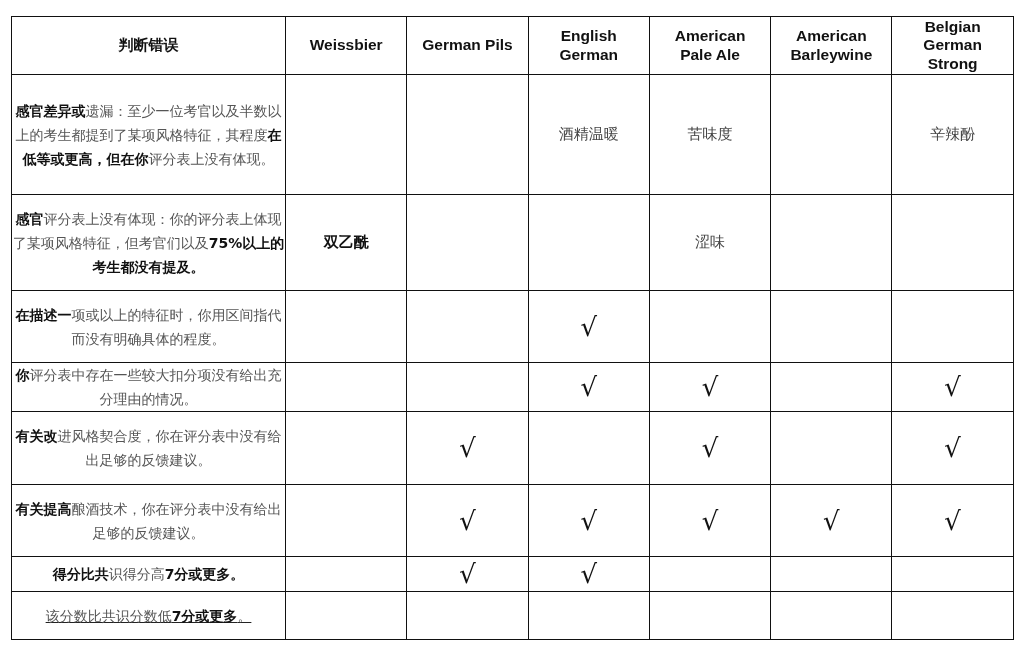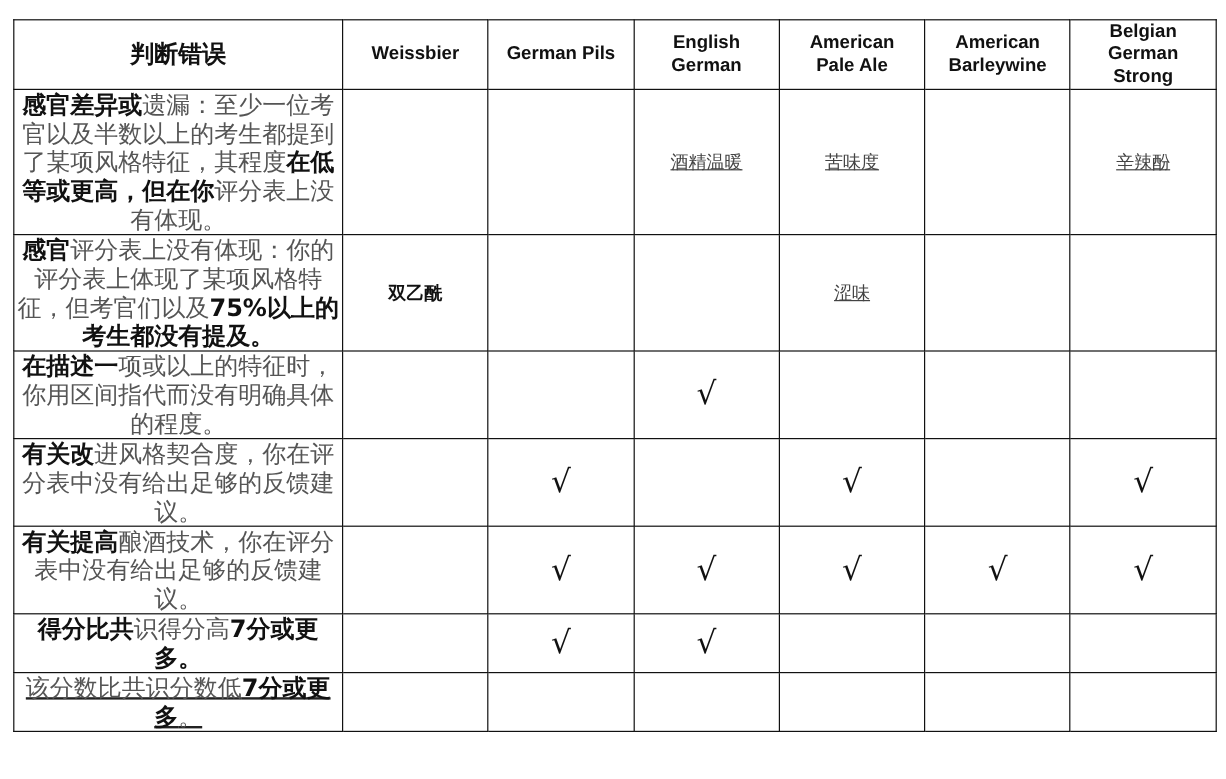--- a/index.html
+++ b/index.html
@@ -19,36 +19,36 @@
   col.c0 { width: 274px; }
   col.cx { width: 121.3px; }
   th.colhead {
     vertical-align: top;
     font-family: "Liberation Sans", sans-serif;
     font-weight: bold; font-size: 15.5px; line-height: 18.5px;
     color: #111; padding-top: 1px;
   }
   th.corner {
     text-align: left; padding-left: 9px;
-    font-size: 20px; font-weight: bold; color: #111;
+    font-size: 15px; font-weight: bold; color: #111;
   }
   td.desc {
     text-align: left; vertical-align: top;
     padding: 0 6px 0 9px;
-    font-size: 20px; line-height: 24px; color: #444;
+    font-size: 14px; line-height: 24px; color: #444;
   }
   td.desc .b { font-weight: bold; color: #111; }
   td.desc .n { font-weight: normal; color: #555; }
   td.cell { font-size: 15px; color: #222; }
   td.cell .check {
     font-family: "DejaVu Serif", serif; font-size: 26px; line-height: 26px;
     color: #111;
   }
   td.cell .txt-b { font-weight: bold; color: #111; }
-  td.cell .txt-n { color: #444; text-decoration: underline; }
+  td.cell .txt-n { color: #444; }
   tr.h0 { height: 58px; }
   tr.h1 { height: 120px; }
   tr.h2 { height: 96px; }
   tr.h3 { height: 72px; }
   tr.h4 { height: 48px; }
   tr.h5 { height: 73px; }
   tr.h6 { height: 72px; }
   tr.h7 { height: 35px; margin-top: 16px; }
   tr.h8 { height: 48px; text-decoration: underline; }
 </style>
@@ -97,20 +97,29 @@
       </tr>
       <tr class="h3">
         <td class="desc"><span class="b">在描述一</span><span class="n">项或以上的特征时，你用区间指代而没有明确具体的程度。</span></td>
         <td class="cell"></td>
         <td class="cell"></td>
         <td class="cell"><span class="check">√</span></td>
         <td class="cell"></td>
         <td class="cell"></td>
         <td class="cell"></td>
       </tr>
+      <tr class="h4">
+        <td class="desc"><span class="b">你</span><span class="n">评分表中存在一些较大扣分项没有给出充分理由的情况。</span></td>
+        <td class="cell"></td>
+        <td class="cell"></td>
+        <td class="cell"><span class="check">√</span></td>
+        <td class="cell"><span class="check">√</span></td>
+        <td class="cell"></td>
+        <td class="cell"><span class="check">√</span></td>
+      </tr>
       <tr class="h5">
         <td class="desc"><span class="b">有关改</span><span class="n">进风格契合度，你在评分表中没有给出足够的反馈建议。</span></td>
         <td class="cell"></td>
         <td class="cell"><span class="check">√</span></td>
         <td class="cell"></td>
         <td class="cell"><span class="check">√</span></td>
         <td class="cell"></td>
         <td class="cell"><span class="check">√</span></td>
       </tr>
       <tr class="h6">

